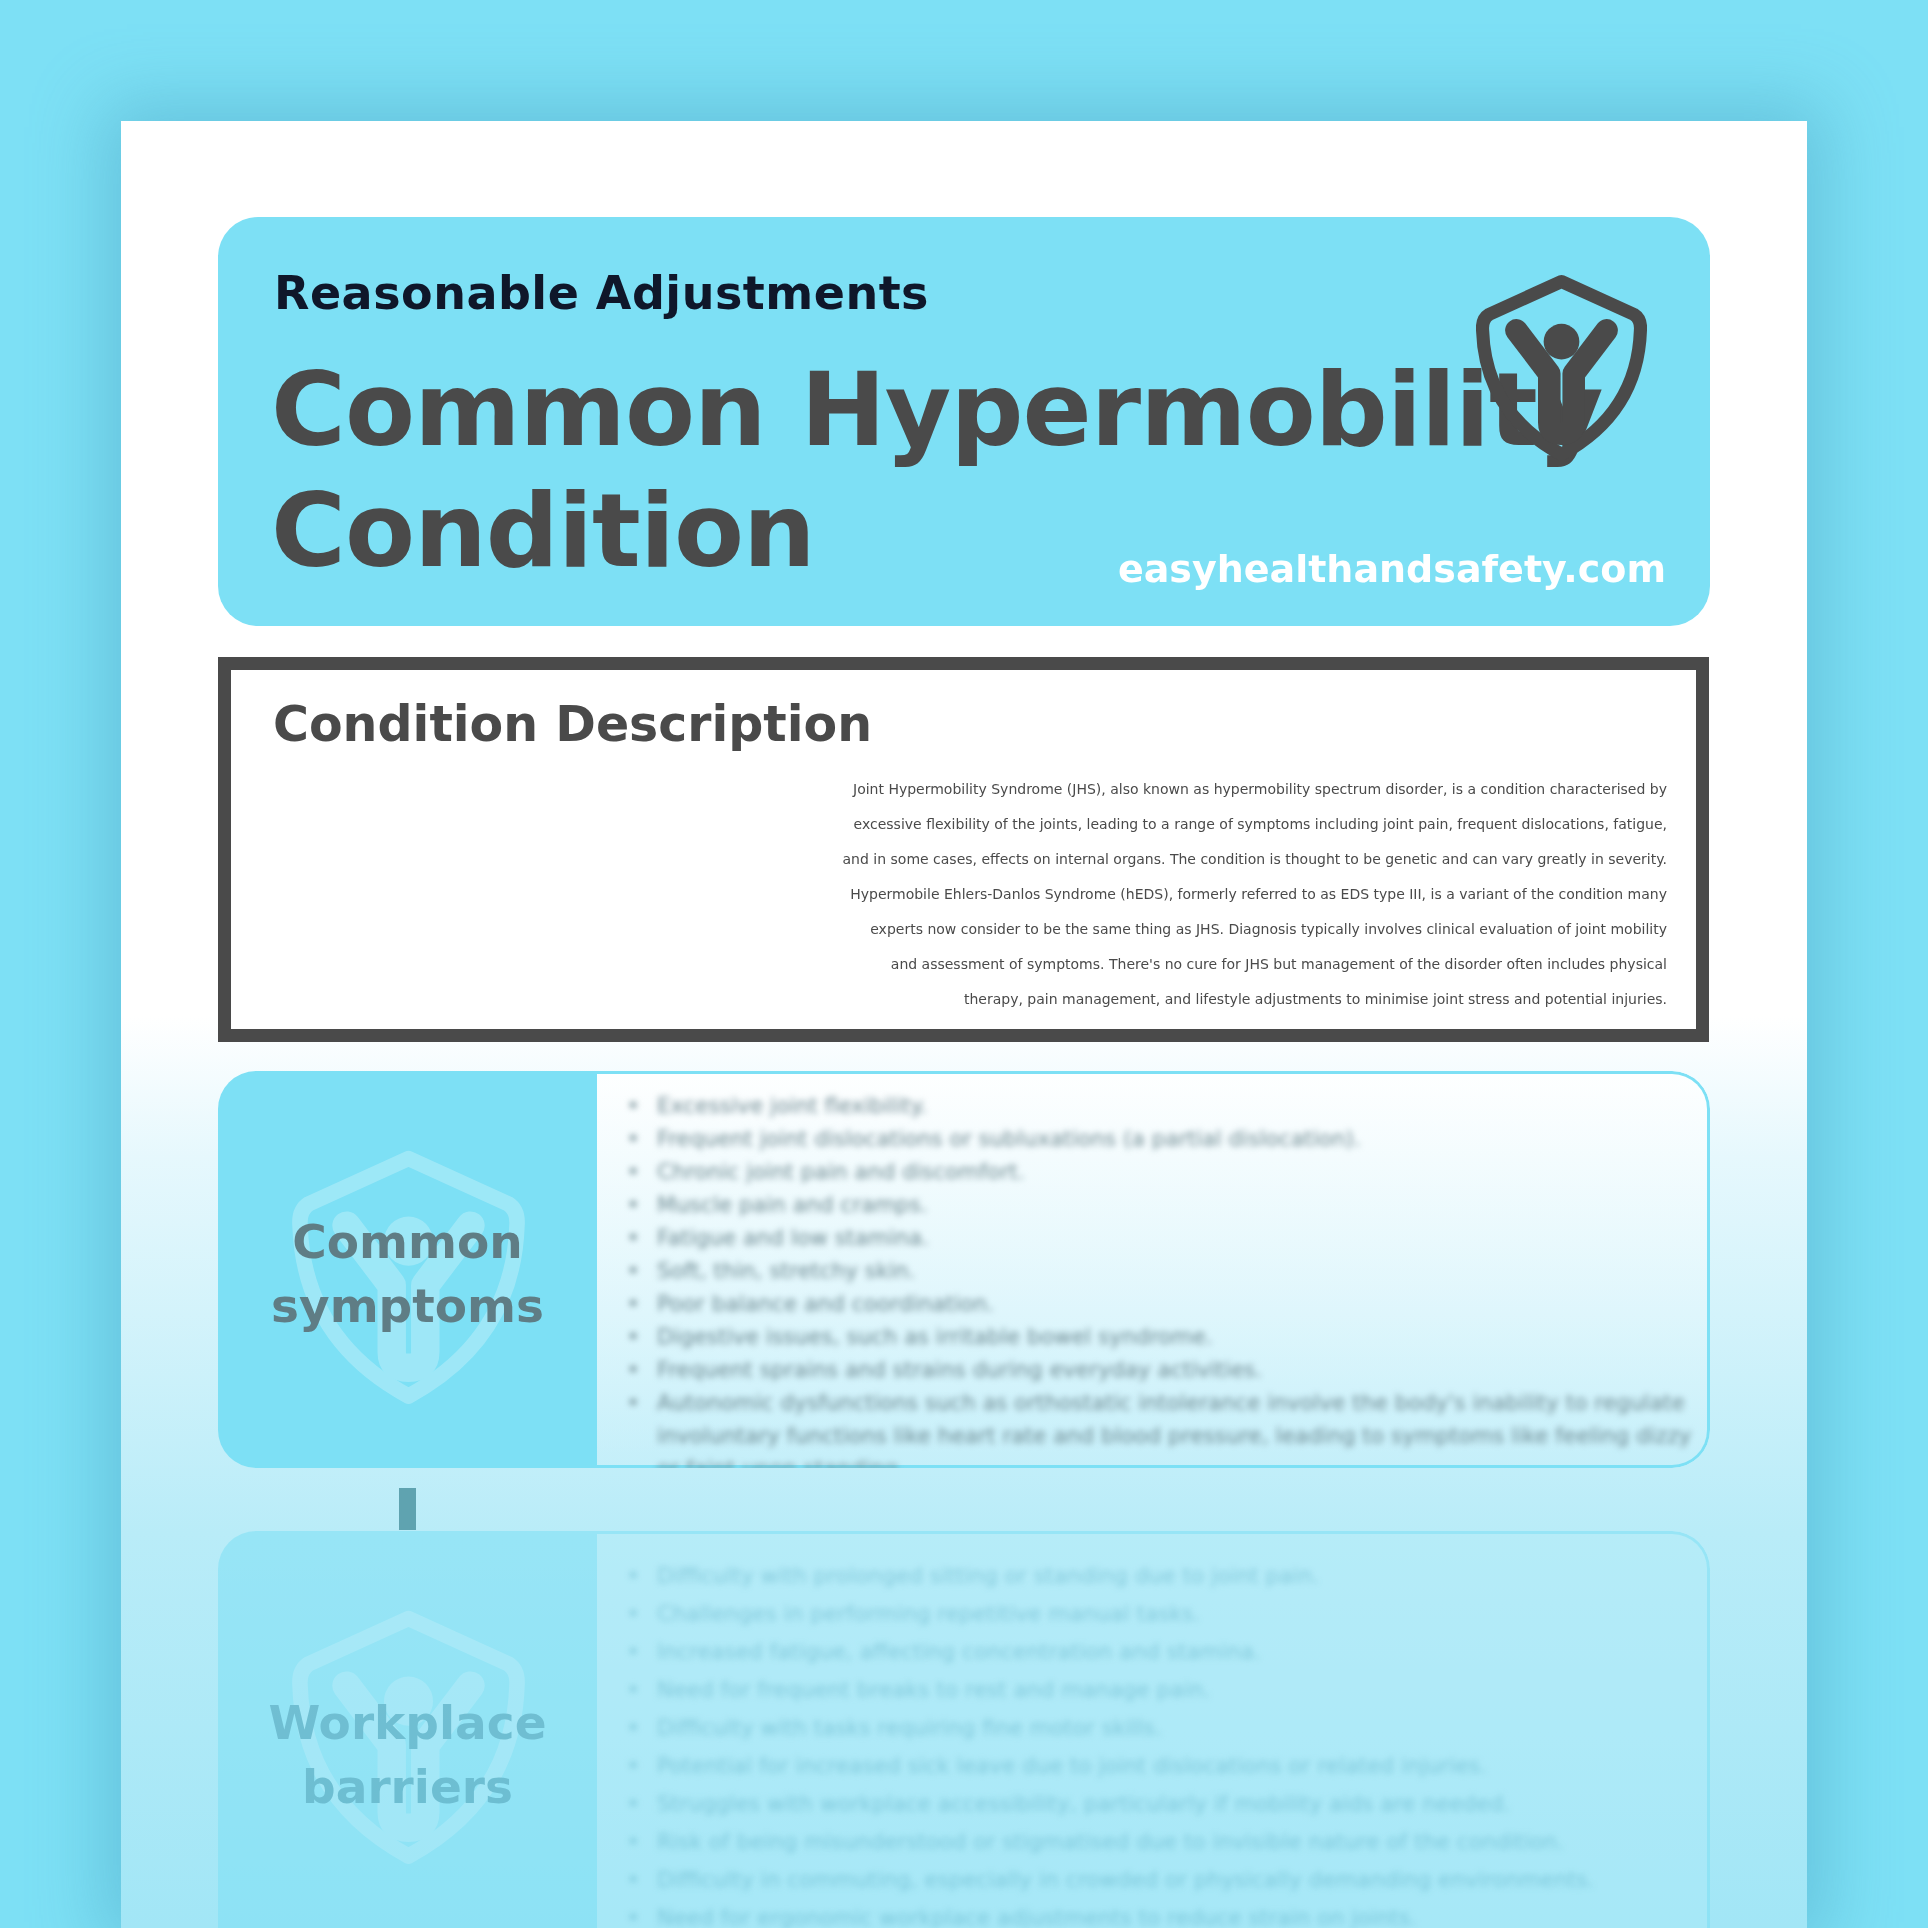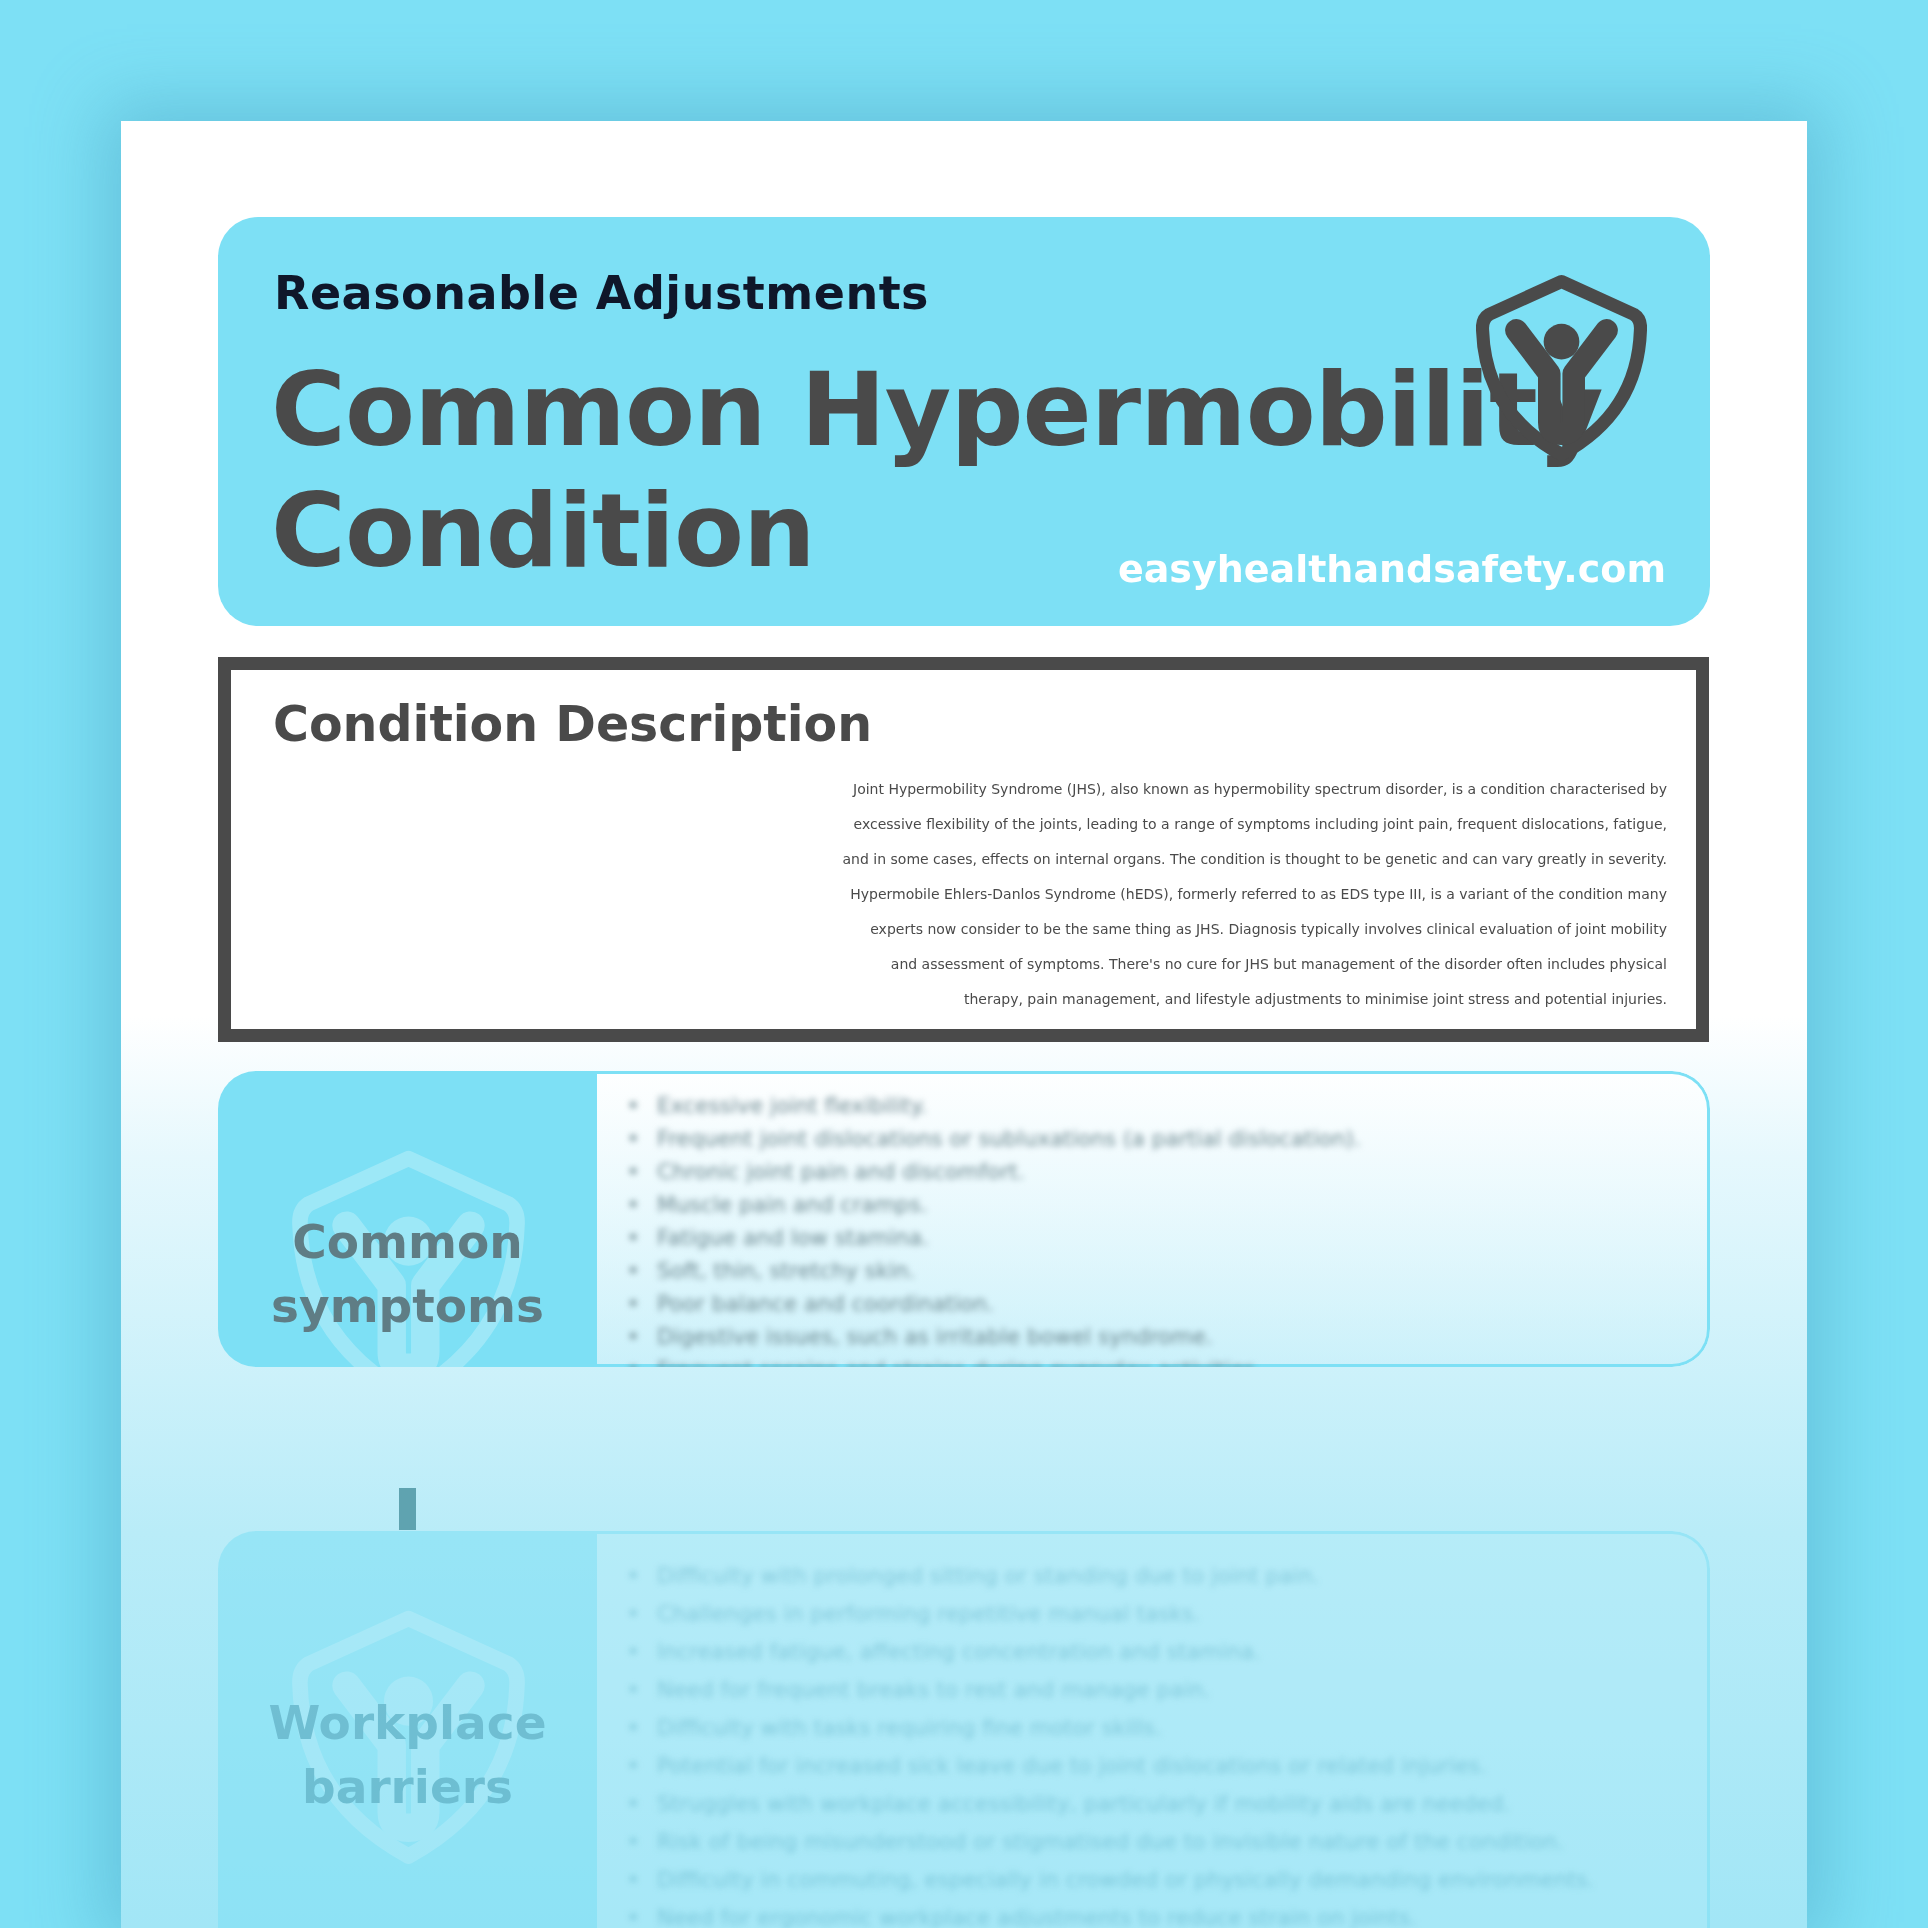--- a/index.html
+++ b/index.html
@@ -53,21 +53,21 @@
     position: absolute; left: 42px; top: 102px; width: 1394px;
     font-size: 14px; line-height: 35px; color: #4a4a4a;
     font-family: "DejaVu Sans", sans-serif;
     text-align: right;
   }
   .desc-body div { white-space: nowrap; }
   .section-card {
     position: absolute; left: 97px; width: 1492px;
     border-radius: 38px; overflow: hidden;
   }
-  .section-card.symptoms { top: 950px; height: 296px; }
+  .section-card.symptoms { top: 950px; height: 397px; }
   .section-card.barriers { top: 1410px; height: 527px; opacity: 0.55; }
   .section-label-col {
     position: absolute; left: 0; top: 0; width: 379px; height: 100%;
     background: #7DE0F5;
   }
   .section-list-col {
     position: absolute; left: 379px; top: 0; right: 0; height: 100%;
     border: 3.8px solid #7DE0F5; border-left: none;
     border-radius: 0 38px 38px 0; box-sizing: border-box;
     background: linear-gradient(to bottom, rgba(255,255,255,0.85), rgba(200,240,250,0.5));

